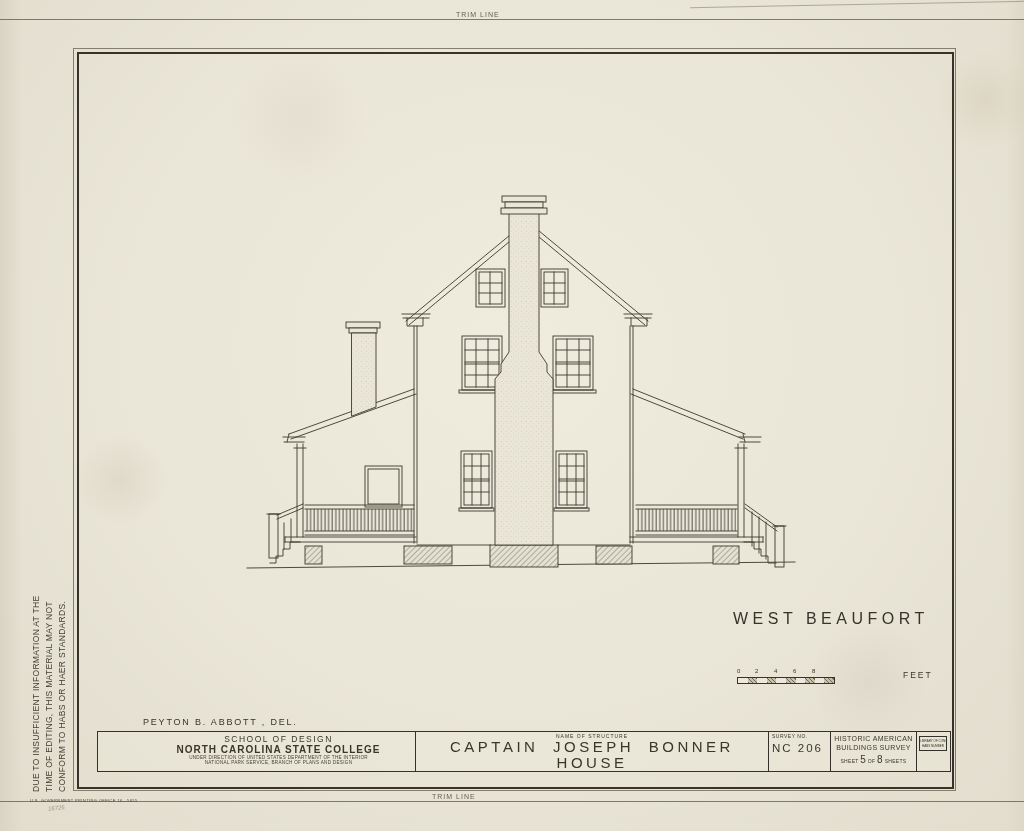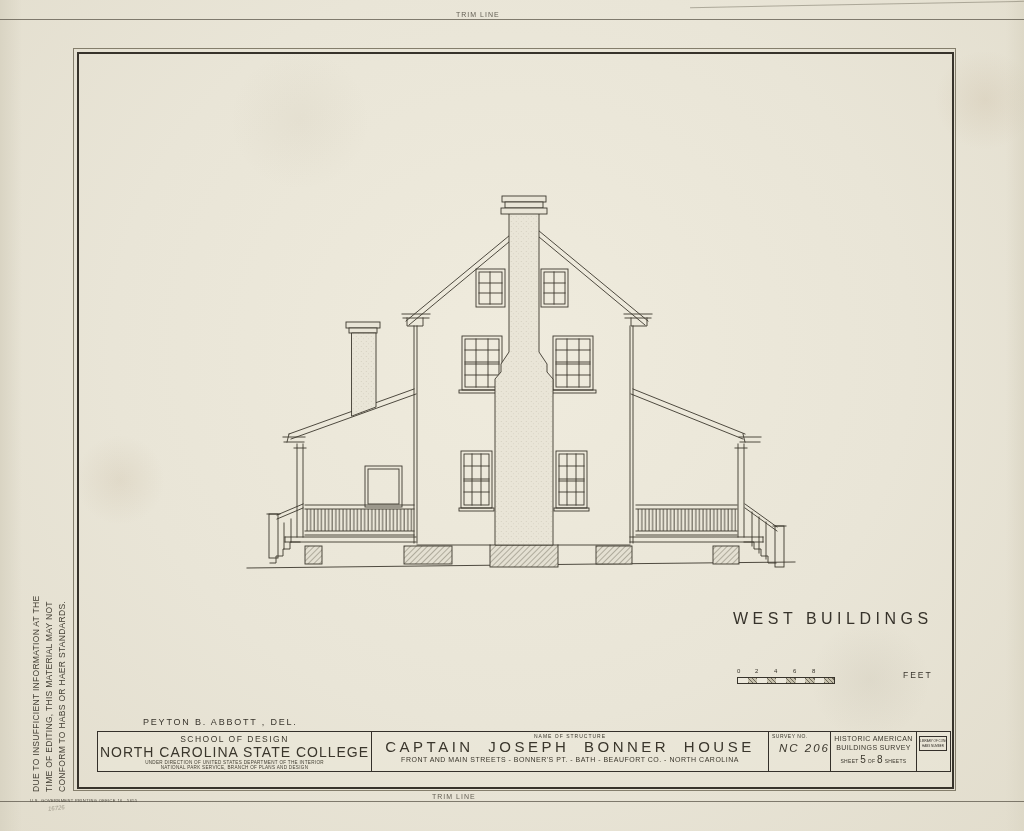--- a/index.html
+++ b/index.html
@@ -29,34 +29,34 @@
   .delineator{left:104px;top:717px;font-size:9px;letter-spacing:1.8px;color:#37332b;margin-left:39px;}
   .elev-label{left:733px;top:610px;font-size:16px;letter-spacing:4.5px;color:#37332b;}
   .scale-wrap{left:737px;top:652px;width:170px;margin-top:16px;}
   .scale-nums{position:relative;width:82px;height:8px;font-size:6px;color:#37332b;}
   .scale-nums span{position:absolute;top:0;}
   .scale-bar{margin-top:1px;width:96px;height:5px;border:1px solid #37332b;display:flex;background:#ece8db;}
   .scale-bar .seg{flex:1;}
   .scale-bar .seg.h{background:repeating-linear-gradient(45deg,#6f6a5a 0 1px,#c6c0ac 1px 3px);}
   .scale-feet{position:absolute;left:166px;top:2px;font-size:8.5px;letter-spacing:2px;color:#37332b;}
   
-  .tblock{left:97px;top:731px;width:854px;height:41px;border:1.5px solid #34302a;display:flex;box-sizing:border-box;background:rgba(238,234,222,.35);}
+  .tblock{left:97px;top:731px;width:854px;height:41px;border:1.5px solid #34302a;display:flex;box-sizing:border-box;background:rgba(238,234,222,.35);padding-left:44px;}
   .tcell{border-right:1.5px solid #34302a;box-sizing:border-box;text-align:center;overflow:hidden;}
   .tcell:last-child{border-right:none;}
   .c-agency{width:274px;padding-top:2px;}
   .c-agency .l1{font-size:8.5px;letter-spacing:1.5px;}
-  .c-agency .l2{font-size:14px;letter-spacing:1px;}
+  .c-agency .l2{font-size:10px;letter-spacing:1px;font-weight:bold;}
   .c-agency .l3,.c-agency .l4{font-size:4.6px;letter-spacing:.3px;color:#454135;}
   .c-struct{flex:1;padding-top:1px;}
   .c-struct .hdr{font-size:5px;letter-spacing:1px;}
   .c-struct .name{font-size:15px;letter-spacing:3.5px;word-spacing:7px;line-height:1.05;}
   .c-struct .addr{font-size:7px;letter-spacing:.5px;margin-top:1px;}
   .c-survey{width:62px;text-align:left;padding:1px 0 0 3px;}
   .c-survey .hdr{font-size:5px;letter-spacing:.5px;}
-  .c-survey .num{font-size:11.5px;letter-spacing:2px;margin-top:3px;text-align:right;font-style:italic;}
+  .c-survey .num{font-size:11.5px;letter-spacing:2px;margin-top:3px;text-align:left;}
   .c-habs{width:86px;padding-top:3px;}
   .c-habs .l{font-size:7px;letter-spacing:.4px;line-height:1.25;}
   .c-habs .sheetrow{font-size:5px;margin-top:1px;letter-spacing:.3px;}
   .c-habs .bignum{font-size:10px;}
   .c-stamp{width:33px;position:relative;}
   .stampbox{position:absolute;left:2px;top:4px;width:28px;height:15px;border:1px solid #34302a;font-size:3px;line-height:1.6;overflow:hidden;white-space:nowrap;text-align:center;color:#34302a;padding-top:2px;box-sizing:border-box;}
   .gpo{left:30px;top:798px;font-size:4px;letter-spacing:.4px;color:#4a463c;}
   .pencil{left:48px;top:805px;font-size:6px;color:rgba(95,90,75,.55);transform:rotate(-6deg);font-style:italic;}
   .photoedge{left:690px;top:4px;width:334px;height:0;border-top:1px solid rgba(100,95,80,.45);transform:rotate(-1.1deg);}
 </style>
@@ -198,21 +198,21 @@
 
       <g>
         <path d="M509,214 V352 L501,364 V372 L495,379 V545 H553 V379 L547,372 V364 L539,352 V214 Z" fill="url(#stip)"></path>
         <rect x="502" y="196" width="44" height="6" fill="#e9e5d7"></rect>
         <rect x="505" y="202" width="38" height="6" fill="#e9e5d7"></rect>
         <rect x="501" y="208" width="46" height="6" fill="#e9e5d7"></rect>
       </g>
     </g>
   </svg>
 
-  <div class="abs elev-label">WEST BUILDINGS</div>
+  <div class="abs elev-label">WEST BEAUFORT</div>
 
   <div class="abs scale-wrap">
     <div class="scale-nums">
       <span style="left:0">0</span>
       <span style="left:18px">2</span>
       <span style="left:37px">4</span>
       <span style="left:56px">6</span>
       <span style="left:75px">8</span>
     </div>
     <div class="scale-bar">

